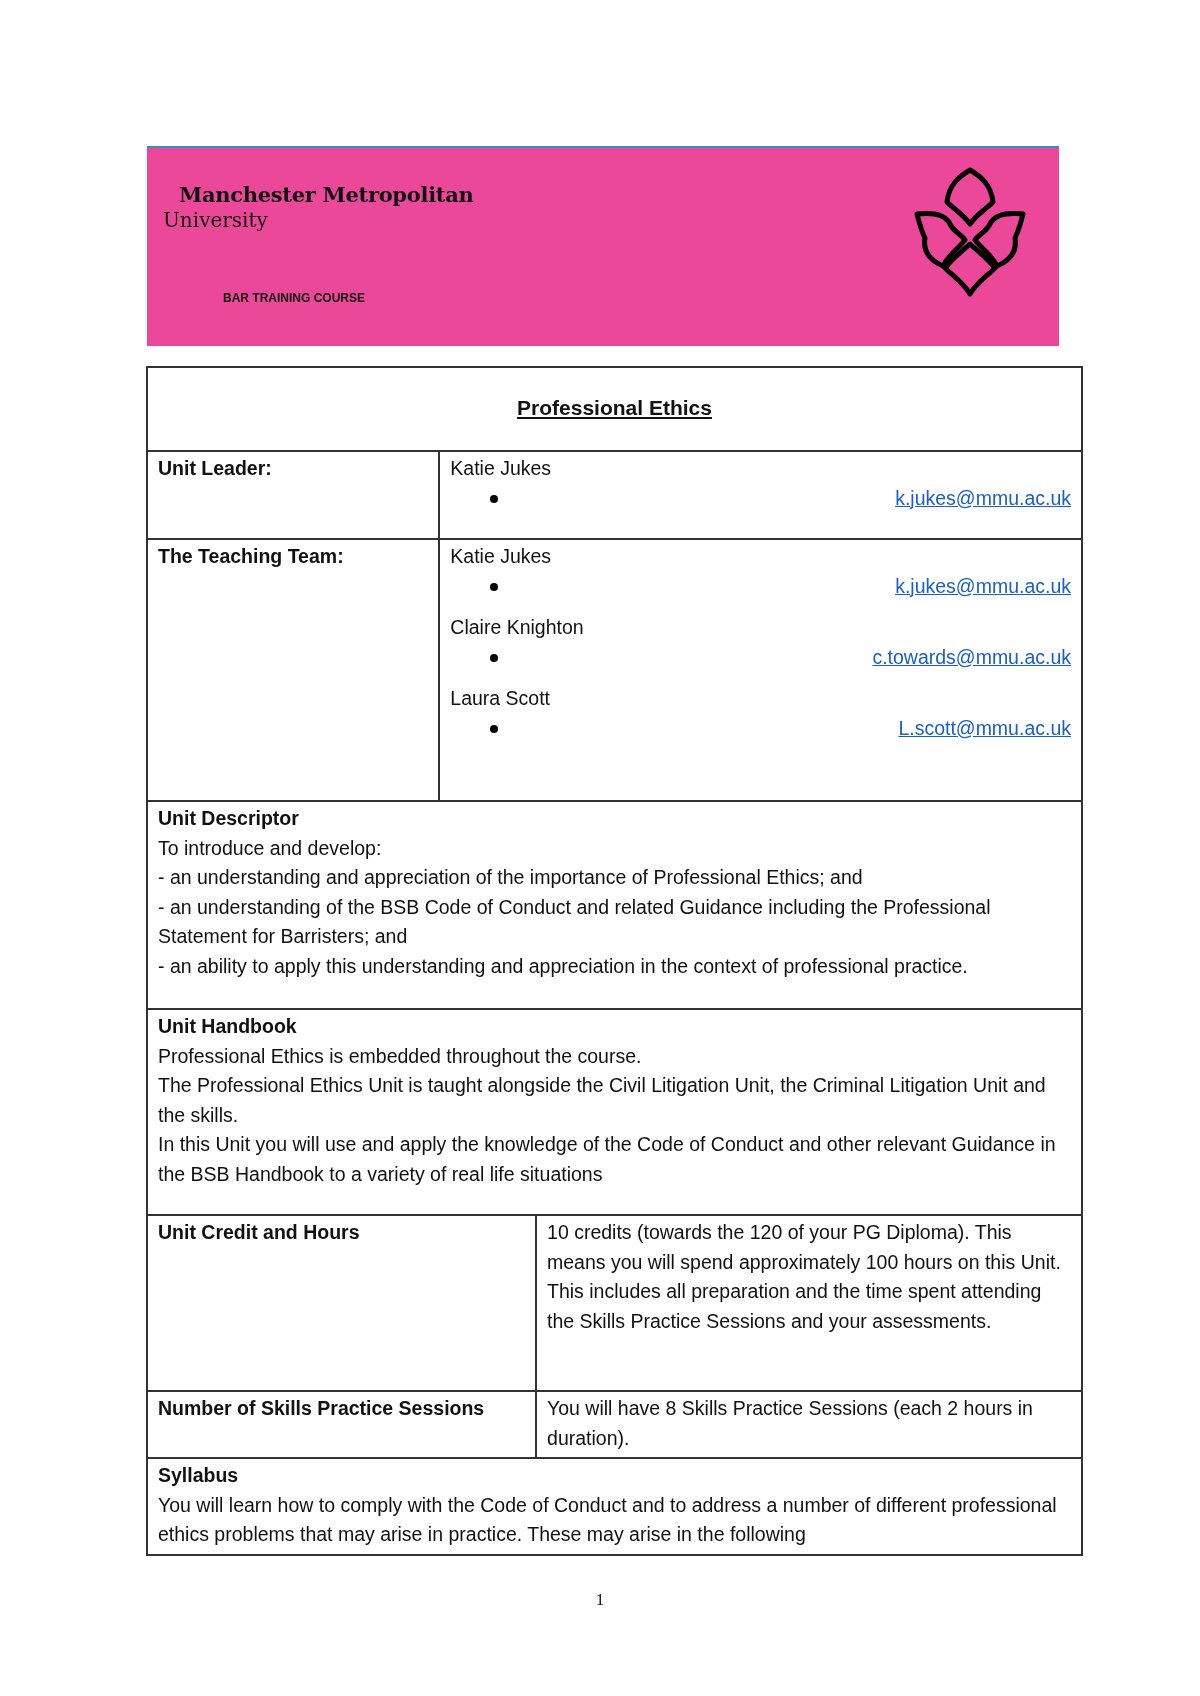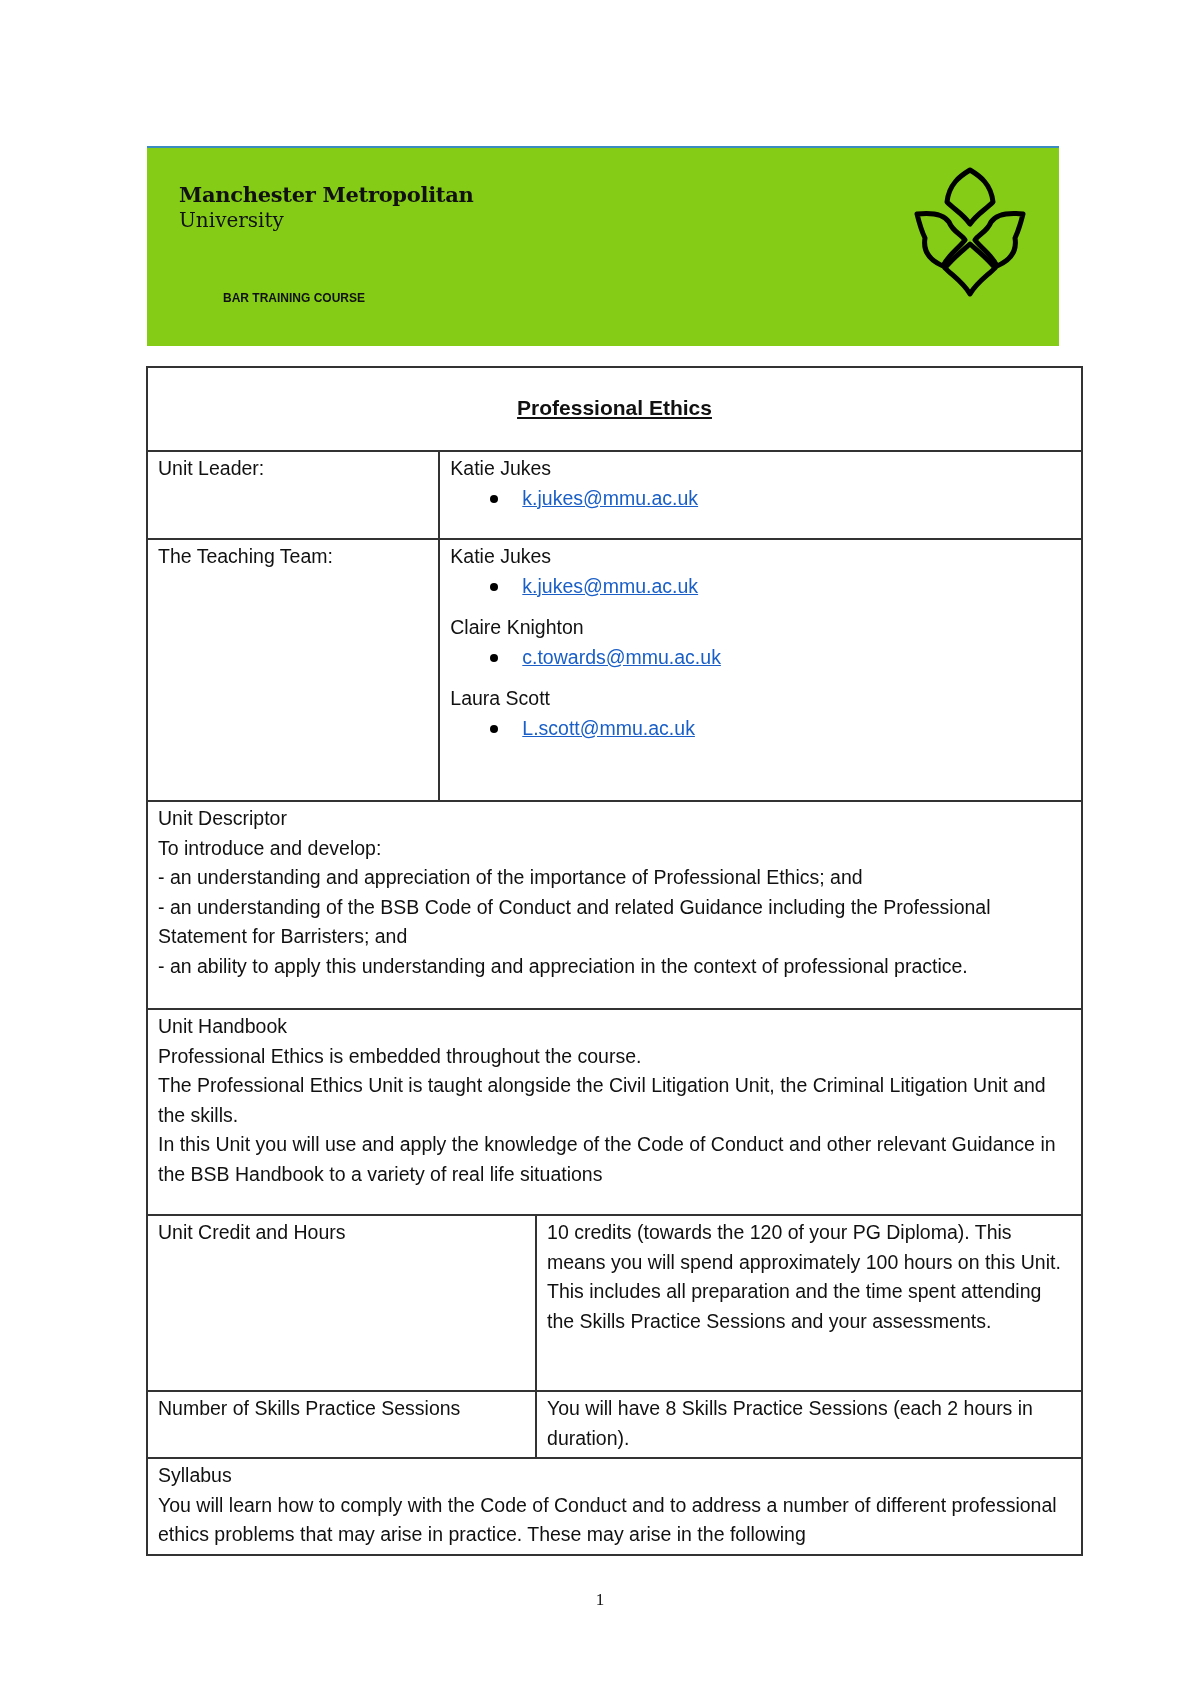--- a/index.html
+++ b/index.html
@@ -1,34 +1,34 @@
 <!DOCTYPE html>
 <html><head>
 <meta charset="utf-8">
 <style>
   html, body { margin: 0; padding: 0; background: #ffffff; }
   body { width: 1200px; height: 1696px; position: relative; overflow: hidden;
          font-family: "Liberation Sans", "DejaVu Sans", sans-serif; color: #111; }
 
   .banner { position: absolute; left: 147px; top: 146px; width: 912px; height: 200px;
-            background: #84cc16; border-top: 2px solid #3a8bbf; box-sizing: border-box; }
+            background: #ec4899; border-top: 2px solid #3a8bbf; box-sizing: border-box; }
   .banner .uni-name { position: absolute; left: 32px; top: 34px;
             font-family: "DejaVu Serif", "Liberation Serif", serif; font-weight: bold; font-size: 21px; color: #111; letter-spacing: -0.3px; }
-  .banner .uni-sub { position: absolute; left: 32px; top: 60px;
+  .banner .uni-sub { position: absolute; left: 16px; top: 60px;
             font-family: "DejaVu Serif", "Liberation Serif", serif; font-size: 20px; color: #111; }
   .banner .course { position: absolute; left: 76px; top: 143px; font-weight: bold; font-size: 12px; color: #111; }
   .banner .logo { position: absolute; left: 758px; top: 14px; width: 130px; height: 140px; }
 
   .doc-table { position: absolute; left: 146px; top: 366px; width: 937px; border-collapse: collapse;
                font-size: 19.5px; line-height: 29.5px; }
   .doc-table td { border: 2px solid #333; vertical-align: top; padding: 2px 10px 4px 10px; }
   .title-cell { height: 76px; text-align: center; vertical-align: middle !important; }
   .title-cell span { font-weight: bold; text-decoration: underline; font-size: 21px; text-align: right; }
-  .label { font-weight: normal; }
-  .email-list { list-style: none; margin: 0; padding: 0 0 0 40px; }
+  .label { font-weight: bold; }
+  .email-list { list-style: none; margin: 0; padding: 0 0 0 40px; text-align: right; }
   .email-list li { position: relative; padding-left: 32px; }
   .email-list li::before { content: ""; position: absolute; left: 0; top: 11px; width: 8px; height: 8px; border-radius: 50%; background: #000; }
   .email-list a { color: #1a5fc7; text-decoration: underline; }
   .person { margin-top: 0; }
   .person + .person { margin-top: 12px; }
 
   .page-number { position: absolute; left: 0; width: 1200px; top: 1590px; text-align: center;
                  font-family: "Liberation Serif", serif; font-size: 17px; color: #111; }
 </style>
 </head>

